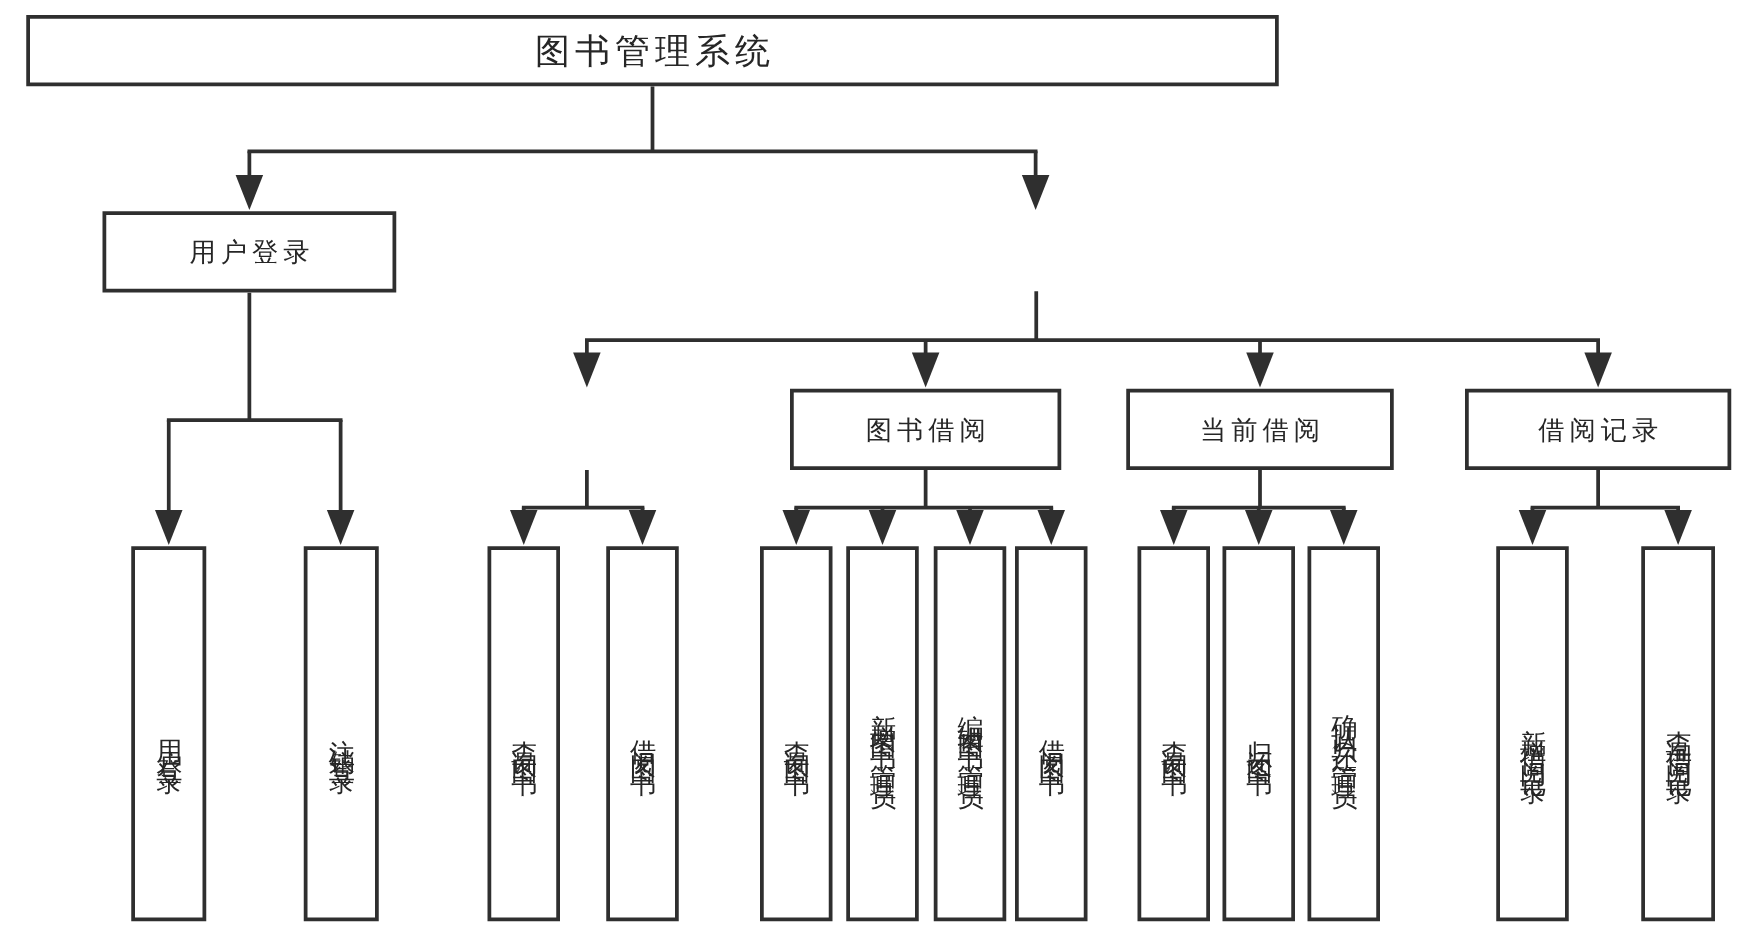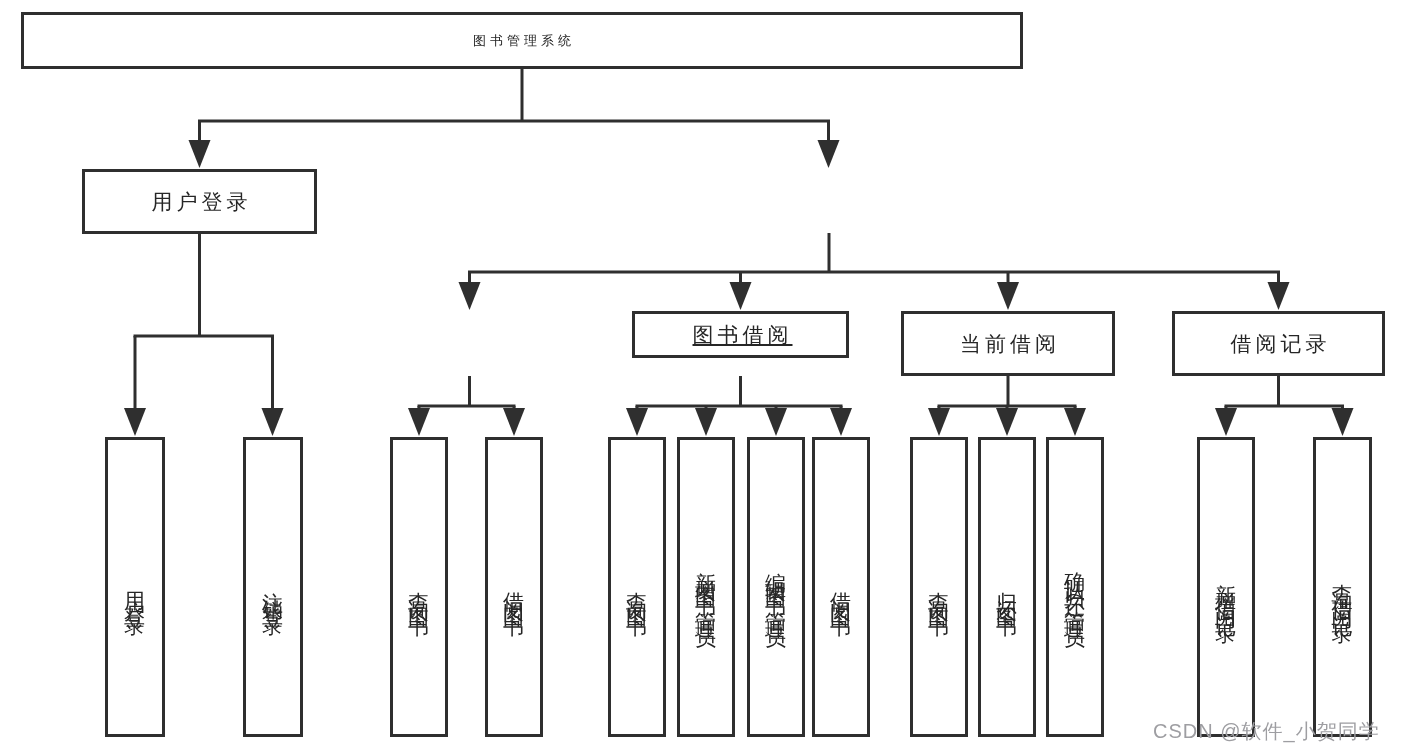--- a/index.html
+++ b/index.html
@@ -38,21 +38,21 @@
     align-items: center;
     justify-content: center;
     color: var(--text);
   }
   .hbox span {
     font-size: 21px;
     letter-spacing: 4px;
     white-space: nowrap;
     transform: translateX(2px); 
   }
-  .root-box span { font-size: 13px; font-family: Liberation Serif, serif; }
+  .root-box span { font-size: 28px; font-family: Liberation Serif, serif; }
   .vbox span {
     writing-mode: vertical-rl;
     text-orientation: mixed;
     font-size: 21px;
     line-height: 1;
     letter-spacing: 8px;
     transform: translateY(4px); 
   }
   .watermark {
     position: absolute;
@@ -146,21 +146,21 @@
   </svg>
 
   <div class="box hbox root-box" style="left:21px; top:12px; width:1002px; height:57px;">
     <span>图书管理系统</span>
   </div>
 
   <div class="box hbox" style="left:82px; top:169px; width:235px; height:65px;">
     <span>用户登录</span>
   </div>
 
-  <div class="box hbox" style="left:632px; top:311px; width:217px; height:47px;text-decoration:underline;">
+  <div class="box hbox" style="left:632px; top:311px; width:217px; height:65px;">
     <span>图书借阅</span>
   </div>
   <div class="box hbox" style="left:901px; top:311px; width:214px; height:65px;justify-content:center;">
     <span>当前借阅</span>
   </div>
   <div class="box hbox" style="left:1172px; top:311px; width:213px; height:65px;">
     <span>借阅记录</span>
   </div>
 
   <div class="box vbox" style="left:105px; top:437px; width:60px; height:300px;">
@@ -200,15 +200,14 @@
     <span>确认归还（管理员）</span>
   </div>
 
   <div class="box vbox" style="left:1197px; top:437px; width:58px; height:300px;">
     <span>新增借阅记录</span>
   </div>
   <div class="box vbox" style="left:1313px; top:437px; width:59px; height:300px;">
     <span>查询借阅记录</span>
   </div>
 
-  <div class="watermark">CSDN @软件_小贺同学</div>
 
 </div>
 
 </body></html>

